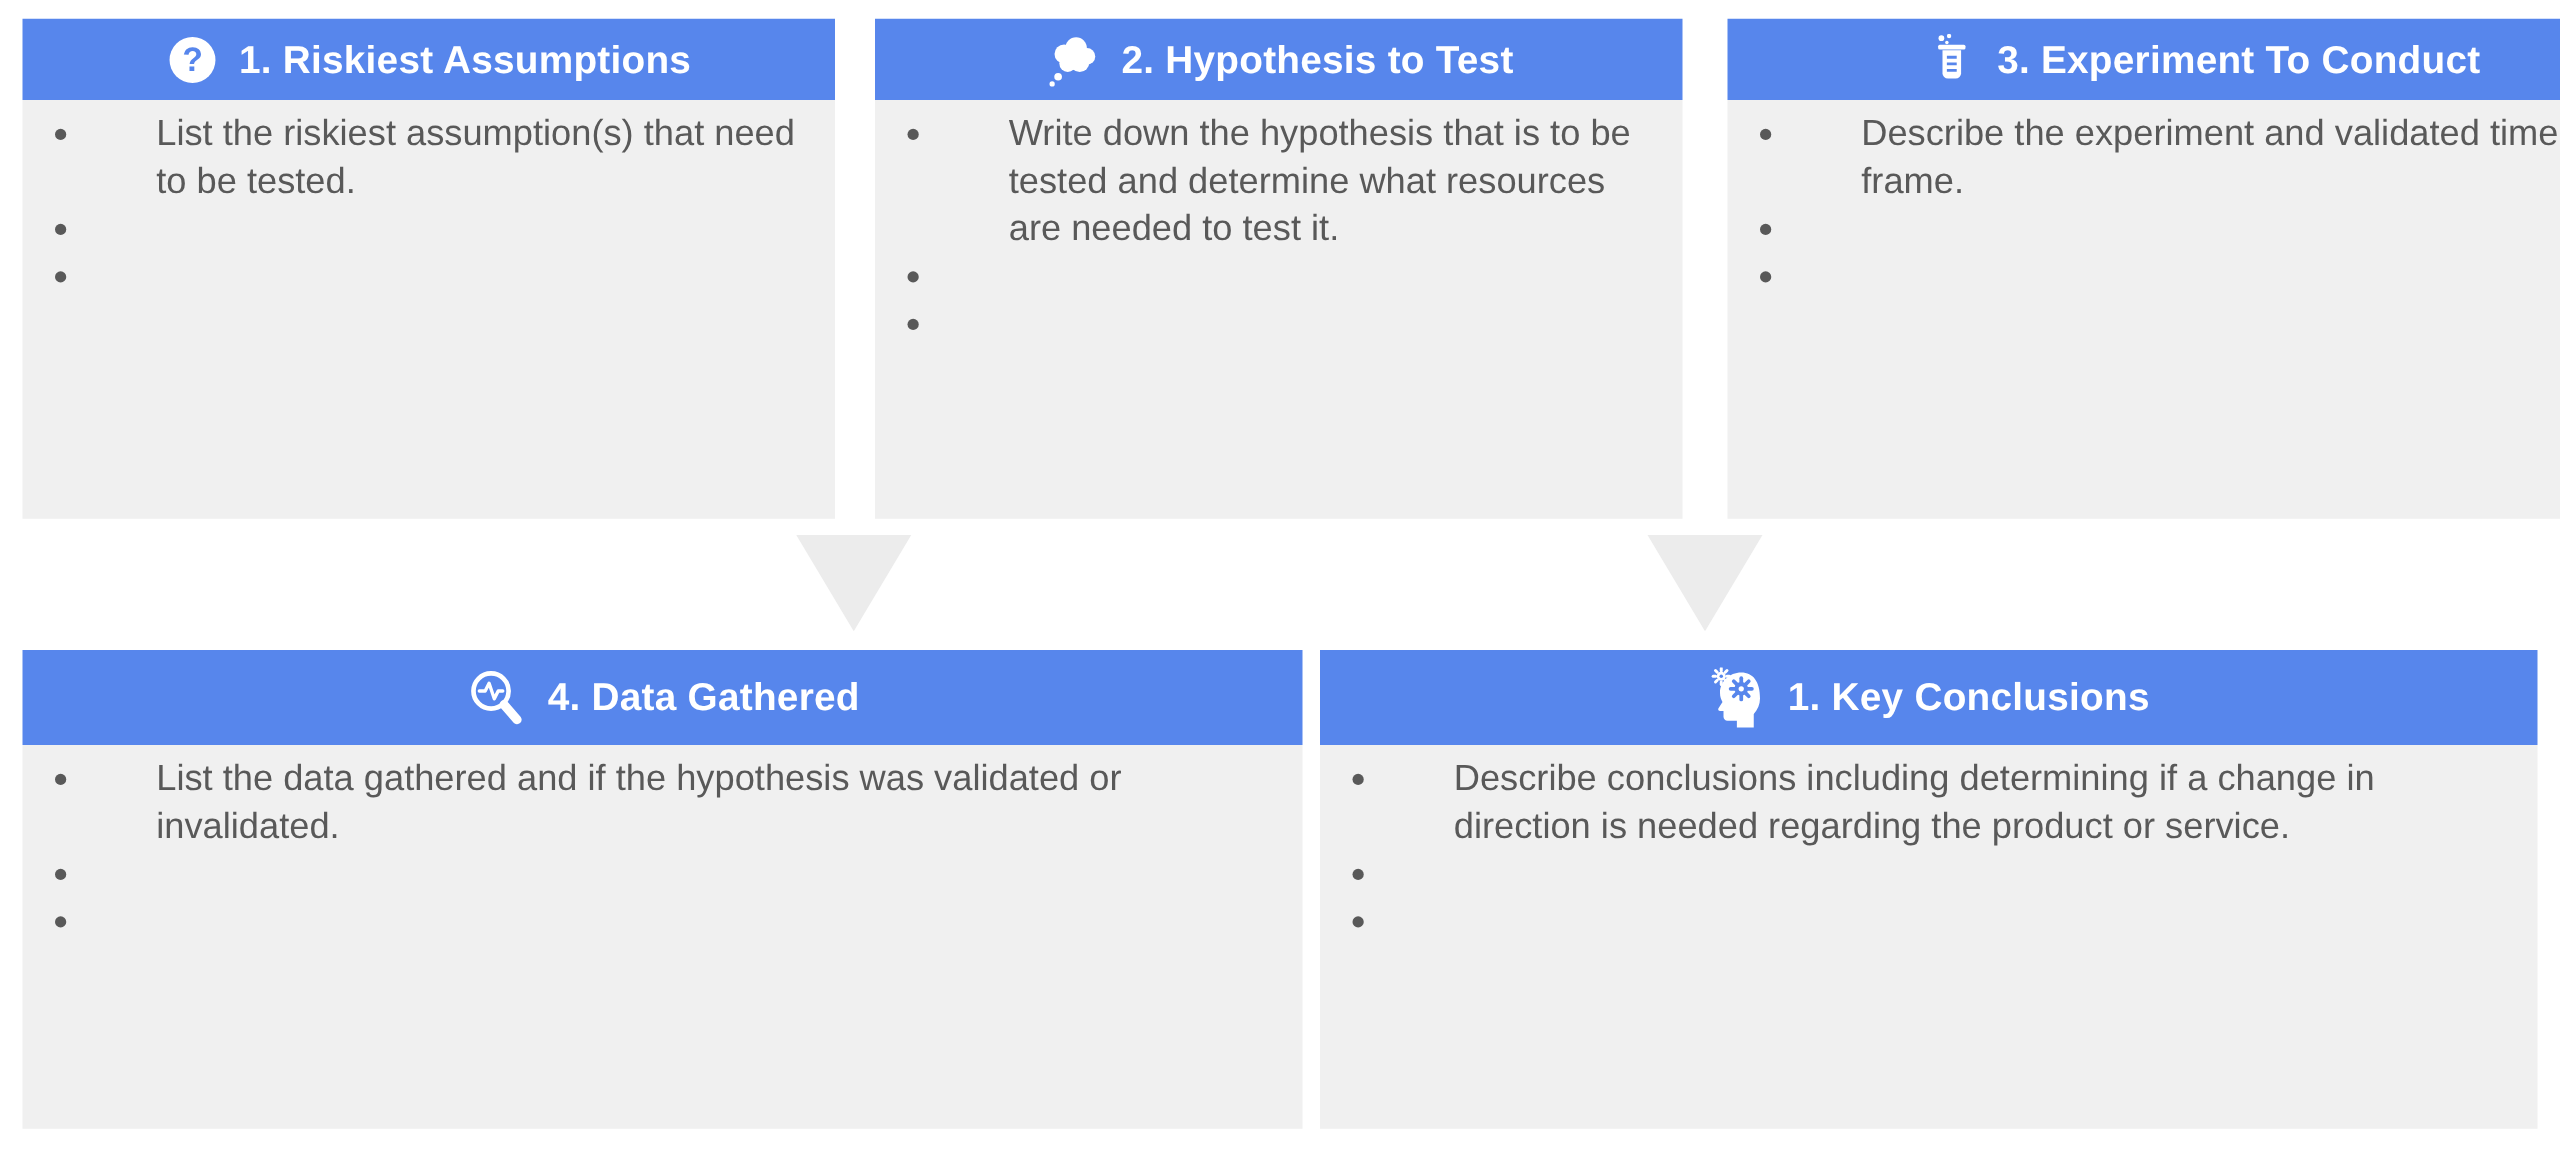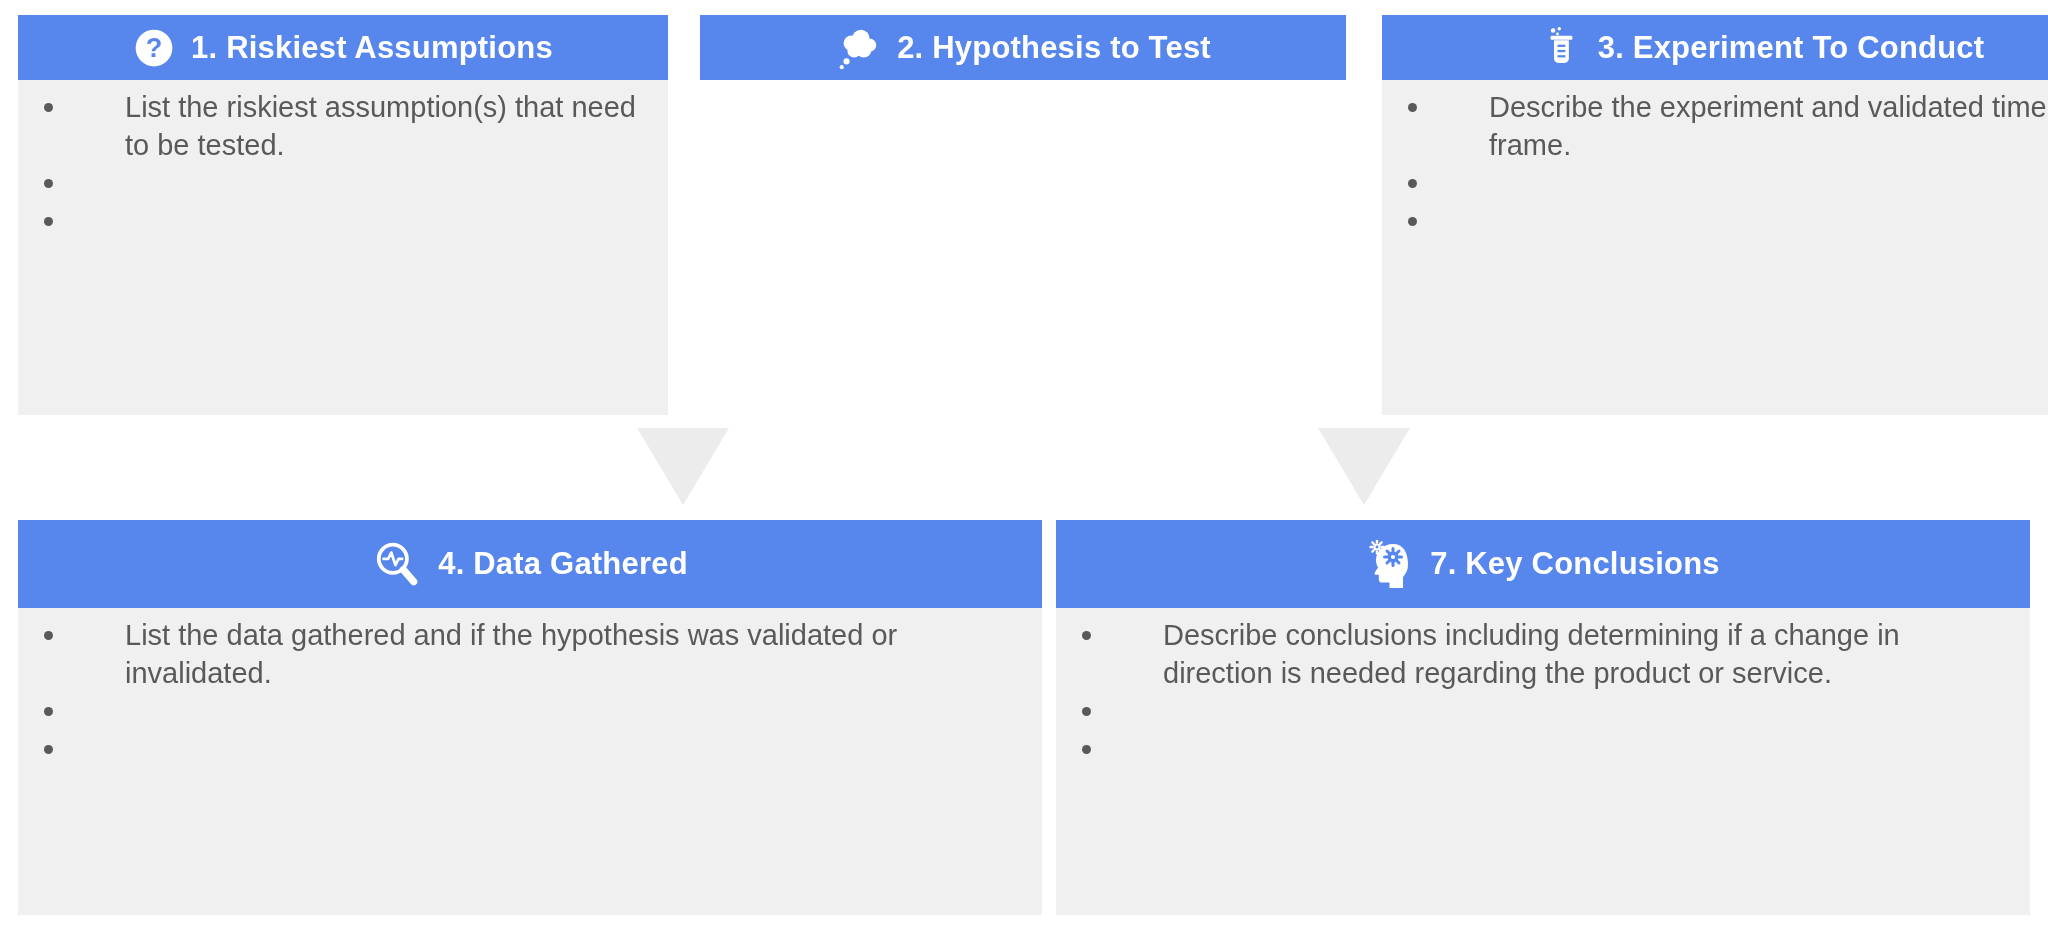--- a/index.html
+++ b/index.html
@@ -38,21 +38,21 @@
   }
   
   .p1{left:18px;top:15px;width:650px;}
   .p2{left:700px;top:15px;width:646px;}
   .p3{left:1382px;top:15px;width:760px;}
   .p1 .panel-header,.p2 .panel-header,.p3 .panel-header{height:65px;}
   .p1 .panel-body,.p2 .panel-body,.p3 .panel-body{height:335px;}
   
   .p4{left:18px;top:520px;width:1024px;}
   .p5{left:1056px;top:520px;width:974px;}
-  .p4 .panel-header,.p5 .panel-header{height:88px;}
+  .p4 .panel-header,.p5 .panel-header{height:76px;}
   .p4 .panel-body,.p5 .panel-body{height:307px;}
   
   .flow-arrow{
     position:absolute;width:0;height:0;
     border-left:46px solid transparent;
     border-right:46px solid transparent;
     border-top:77px solid var(--arrow);
   }
   .arrow-1{left:637px;top:428px;}
   .arrow-2{left:1318px;top:428px;}
@@ -86,20 +86,27 @@
         <circle cx="27" cy="14" r="9"></circle>
         <circle cx="36" cy="21" r="7"></circle>
         <circle cx="30" cy="26" r="8"></circle>
         <circle cx="20" cy="27" r="7"></circle>
         <rect x="15" y="18" width="20" height="13" rx="6"></rect>
         <circle cx="12" cy="38" r="3.2"></circle>
         <circle cx="7" cy="44" r="2.2"></circle>
       </g>
     </svg>
     <h2 class="panel-title">2. Hypothesis to Test</h2>
+  </div>
+  <div class="panel-body">
+    <ul class="bullet-list">
+      <li>Write down the hypothesis that is to be tested and determine what resources are needed to test it.</li>
+      <li></li>
+      <li></li>
+    </ul>
   </div>
 </section>
 
 <section class="panel p3">
   <div class="panel-header">
     <svg class="hdr-icon" viewBox="0 0 48 48" width="42" height="42">
       <g fill="#fff">
         <circle cx="15" cy="4" r="2.6"></circle>
         <circle cx="22" cy="2" r="2"></circle>
         <circle cx="20" cy="8" r="1.6"></circle>
@@ -166,21 +173,21 @@
         <line x1="6.5" y1="7" x2="4.5" y2="7"></line>
         <line x1="15.5" y1="7" x2="17.5" y2="7"></line>
         <line x1="7.8" y1="3.8" x2="6.4" y2="2.4"></line>
         <line x1="14.2" y1="10.2" x2="15.6" y2="11.6"></line>
         <line x1="7.8" y1="10.2" x2="6.4" y2="11.6"></line>
         <line x1="14.2" y1="3.8" x2="15.6" y2="2.4"></line>
       </g>
       <circle cx="11" cy="7" r="3.6" fill="#fff"></circle>
       <circle cx="11" cy="7" r="1.4" fill="var(--blue)"></circle>
     </svg>
-    <h2 class="panel-title">7. Key Conclusions</h2>
+    <h2 class="panel-title">1. Key Conclusions</h2>
   </div>
   <div class="panel-body">
     <ul class="bullet-list">
       <li>Describe conclusions including determining if a change in direction is needed regarding the product or service.</li>
       <li></li>
       <li></li>
     </ul>
   </div>
 </section>
 

